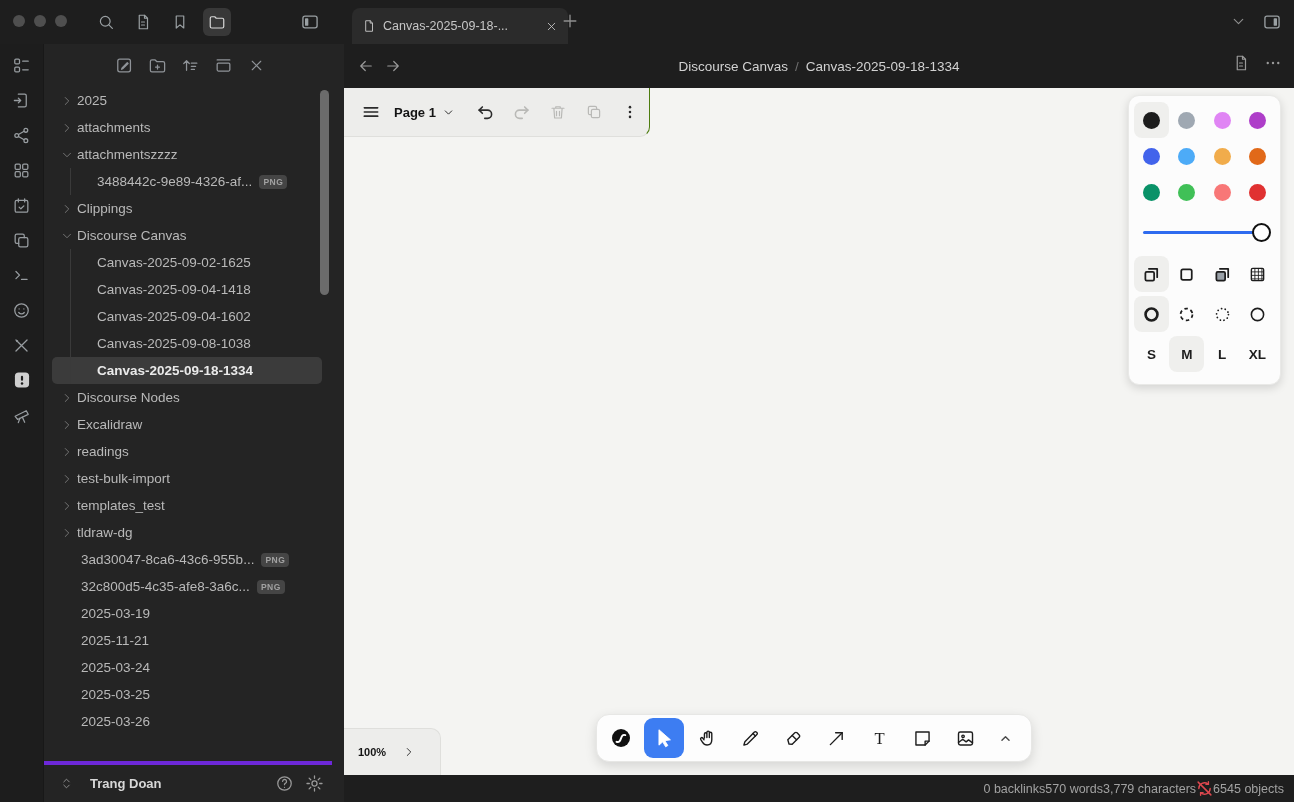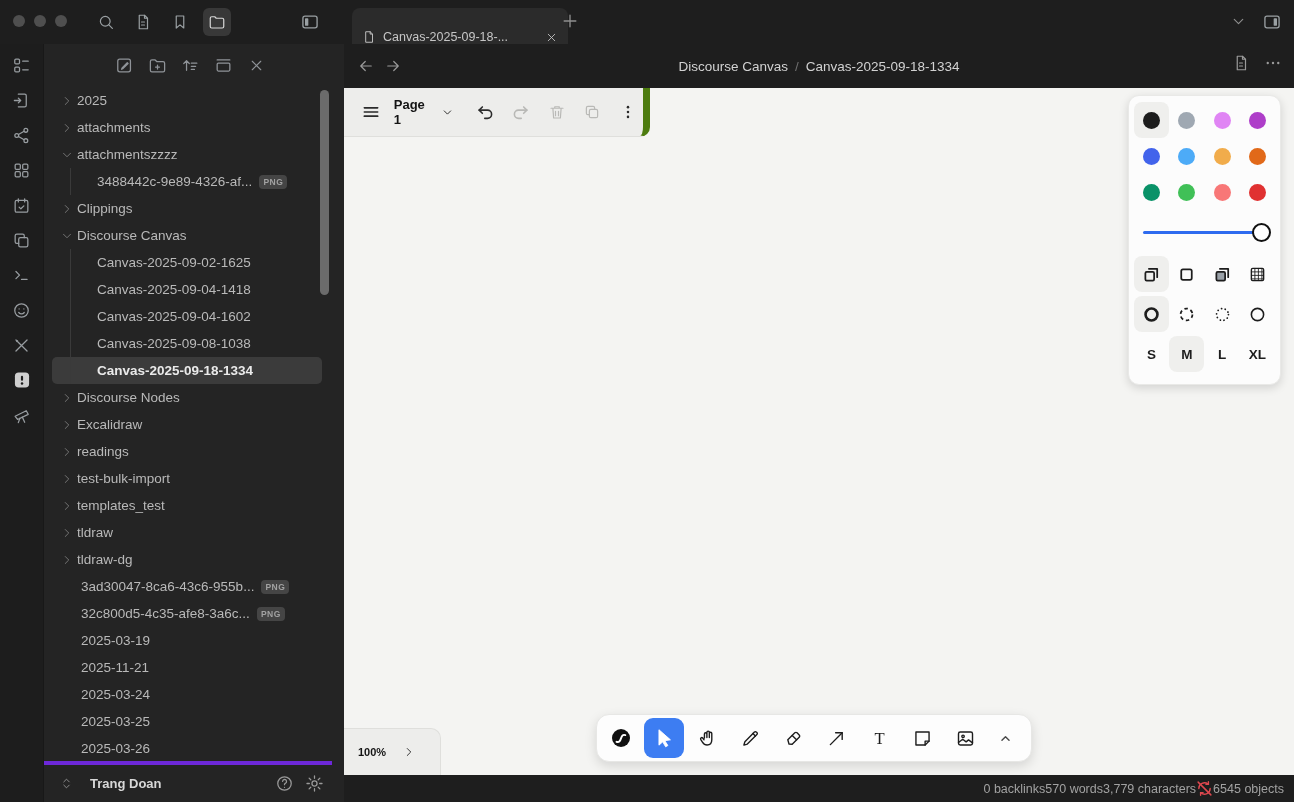--- a/index.html
+++ b/index.html
@@ -15,21 +15,21 @@
 
   
   .titlebar{position:absolute;left:0;top:0;width:1294px;height:44px;background:#1e1e1e;border-bottom:1px solid #171717}
   .lights{position:absolute;left:13px;top:15px;display:flex;gap:9px}
   .light{width:12px;height:12px;border-radius:50%;background:#4f4f4f}
   .tb-icons{position:absolute;left:92px;top:8px;display:flex;gap:9px}
   .tb-btn{width:28px;height:28px;border-radius:6px;display:flex;align-items:center;justify-content:center;color:#9aa0a3}
   .tb-btn.active{background:#383838;color:#d8d8d8}
   .tb-left-toggle{position:absolute;left:296px;top:8px}
   .tab{position:absolute;left:352px;top:8px;width:196px;height:36px;background:#2b2b2b;border-radius:8px 8px 0 0;
-       display:flex;align-items:flex-end;padding:0 10px;gap:7px;color:#c6c6c6}
+       display:flex;align-items:center;padding:0 10px;gap:7px;color:#c6c6c6}
   .tab-title{font-size:12.5px;white-space:nowrap;overflow:hidden;flex:1}
   .newtab{position:absolute;left:560px;top:11px;color:#8f8f8f}
   .tab-list-btn{position:absolute;left:1230px;top:13px;color:#8f8f8f}
   .tb-right-toggle{position:absolute;left:1258px;top:8px}
 
   
   .ribbon{position:absolute;left:0;top:44px;width:44px;height:758px;background:#1d1d1d;border-right:1px solid #181818;
           display:flex;flex-direction:column;align-items:center;padding-top:10px;box-sizing:border-box;gap:13px}
   .rb{width:22px;height:22px;color:#989da1;display:flex;align-items:center;justify-content:center}
 
@@ -58,21 +58,21 @@
   .main{position:absolute;left:344px;top:44px;width:950px;height:758px}
   .view-header{position:absolute;left:0;top:0;right:0;height:44px;background:#1e1e1e}
   .nav-arrow{position:absolute;top:13px;width:18px;height:18px;color:#9a9a9a}
   .breadcrumb{position:absolute;left:0;right:0;top:0;height:44px;display:flex;align-items:center;justify-content:center;
               gap:7px;font-size:13.5px;color:#d2d2d2}
   .crumb-sep{color:#6f6f6f}
   .vh-right{position:absolute;right:12px;top:10px;display:flex;gap:14px;color:#9a9a9a;align-items:center}
 
   
   .canvas{position:absolute;left:0;top:44px;right:0;bottom:27px;background:#f4f4f2}
-  .menu-zone{position:absolute;left:0;top:0;width:306px;height:49px;background:#ededeb;border-right:7px solid #4d7c0f;
+  .menu-zone{position:absolute;left:0;top:0;width:306px;height:49px;background:#ededeb;border-right:1px solid #4d7c0f;
              border-bottom:1px solid #dfdfdc;border-bottom-right-radius:10px;display:flex;align-items:center;padding-left:12px;box-sizing:border-box}
   .mz-btn{width:30px;height:30px;display:flex;align-items:center;justify-content:center;color:#2b2b2b;border-radius:6px}
   .mz-btn.dim{color:#b9b9b6}
   .page-btn{display:flex;align-items:center;gap:6px;padding:0 8px;height:30px;color:#141414}
   .page-label{font-size:13px;font-weight:700}
 
   .style-panel{position:absolute;right:13px;top:7px;width:153px;height:290px;background:#fcfcfc;border:1px solid #e9e9e7;
                border-radius:11px;box-shadow:0 3px 10px rgba(0,0,0,.14);box-sizing:border-box;padding:6px 5px}
   .swatch-grid{display:grid;grid-template-columns:repeat(4,35px);justify-content:space-between}
   .swatch-cell{width:35px;height:36px;border-radius:8px;display:flex;align-items:center;justify-content:center}
@@ -363,26 +363,20 @@
       <div class="row">
           <svg class="chev ic" viewBox="0 0 24 24">
             <path d="m9 6 6 6-6 6"></path>
           </svg>
           <span>templates_test</span>
         </div>
       <div class="row">
           <svg class="chev ic" viewBox="0 0 24 24">
             <path d="m9 6 6 6-6 6"></path>
           </svg>
-          <span>tldraw</span>
-        </div>
-      <div class="row">
-          <svg class="chev ic" viewBox="0 0 24 24">
-            <path d="m9 6 6 6-6 6"></path>
-          </svg>
           <span>tldraw-dg</span>
         </div>
       <div class="row file-root">
           <span>3ad30047-8ca6-43c6-955b...</span>
           <span class="badge">PNG</span>
         </div>
       <div class="row file-root">
           <span>32c800d5-4c35-afe8-3a6c...</span>
           <span class="badge">PNG</span>
         </div>

